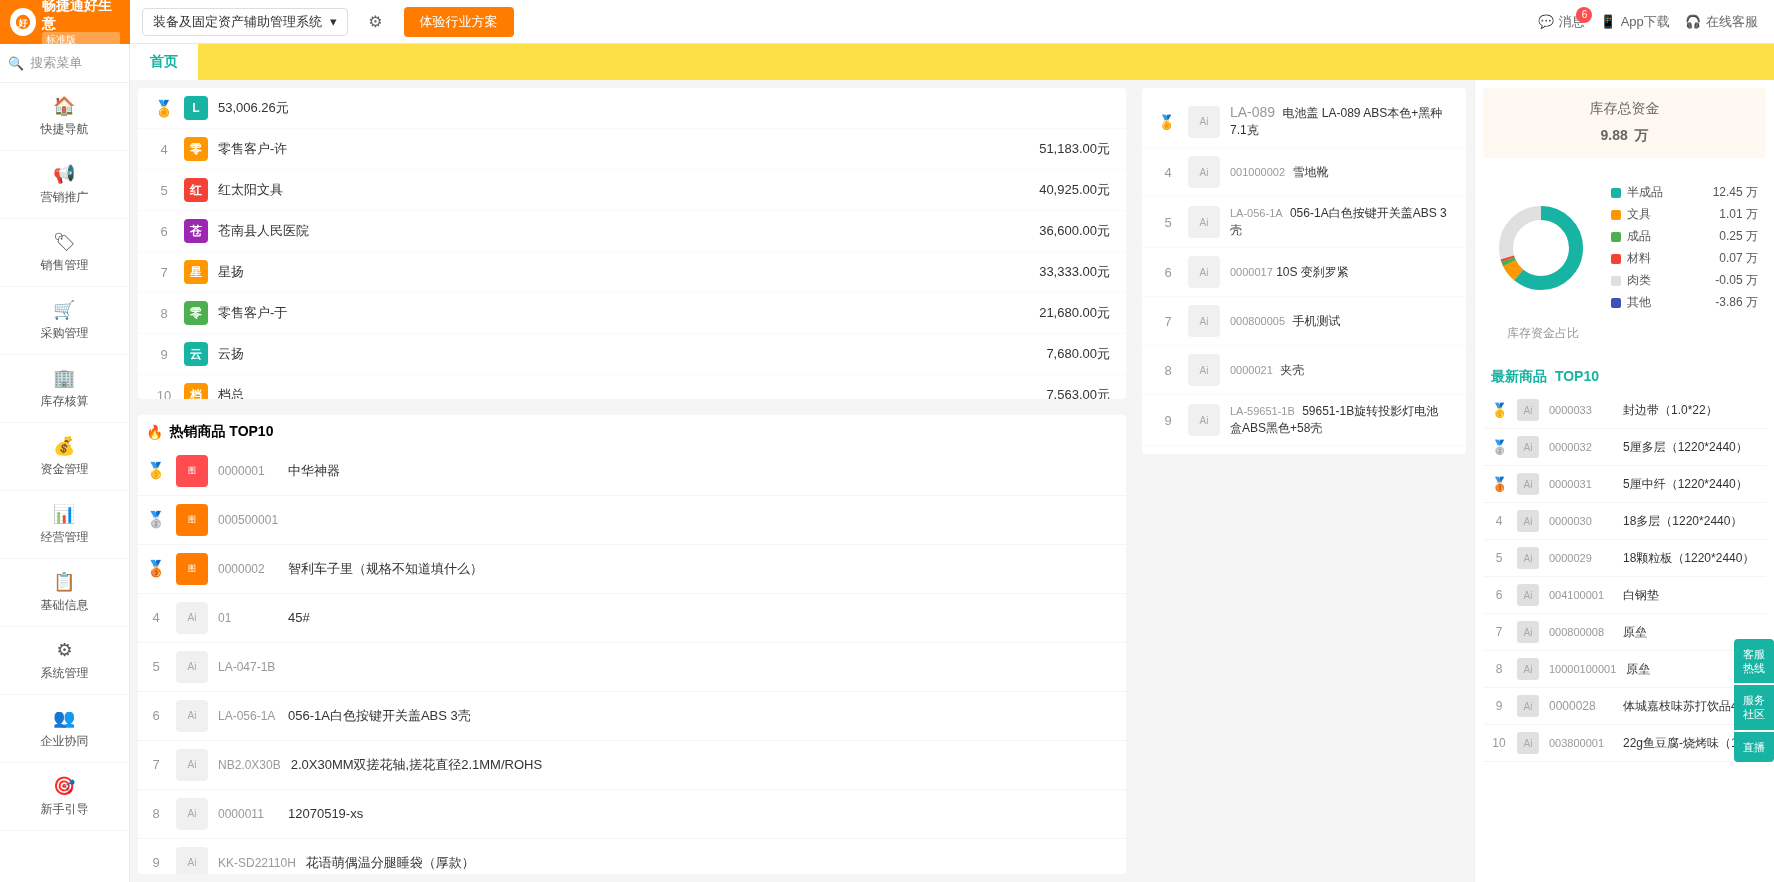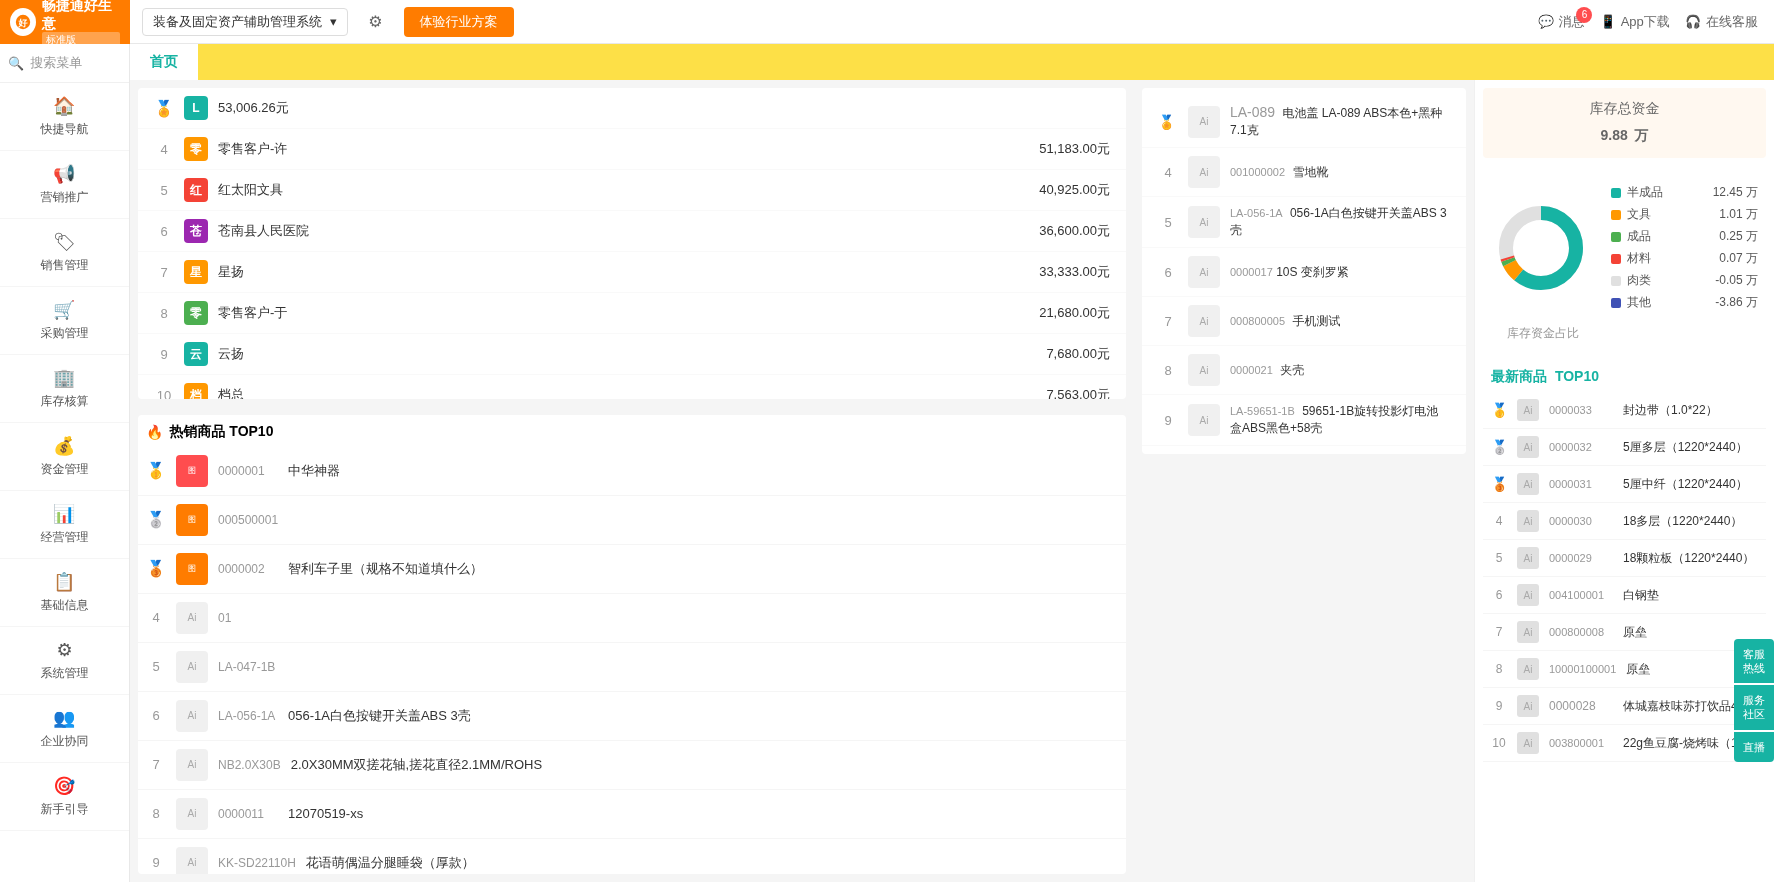--- a/index.html
+++ b/index.html
@@ -329,20 +329,21 @@
               <span class="hot-code">0000002</span>
               <span class="hot-name">智利车子里（规格不知道填什么）</span>
             </div>
 
             <div class="hot-row">
               <div class="hot-rank"><span style="color:#999;font-size:13px">4</span></div>
               <div class="hot-img">
                 <span style="font-size:10px;color:#aaa">Ai</span>
               </div>
               <span class="hot-code">01</span>
+              <span class="hot-name">45#</span>
             </div>
 
             <div class="hot-row">
               <div class="hot-rank"><span style="color:#999;font-size:13px">5</span></div>
               <div class="hot-img">
                 <span style="font-size:10px;color:#aaa">Ai</span>
               </div>
               <span class="hot-code">LA-047-1B</span>
             </div>
 

